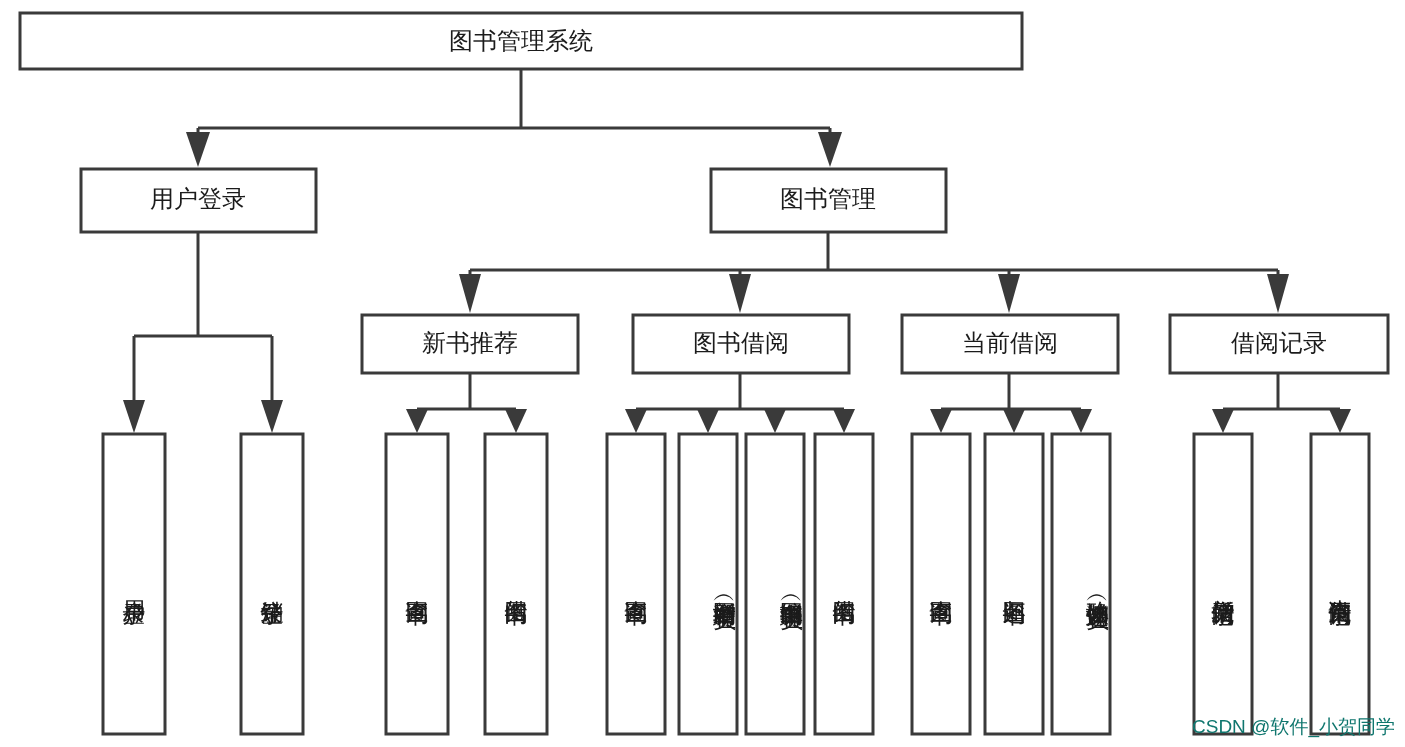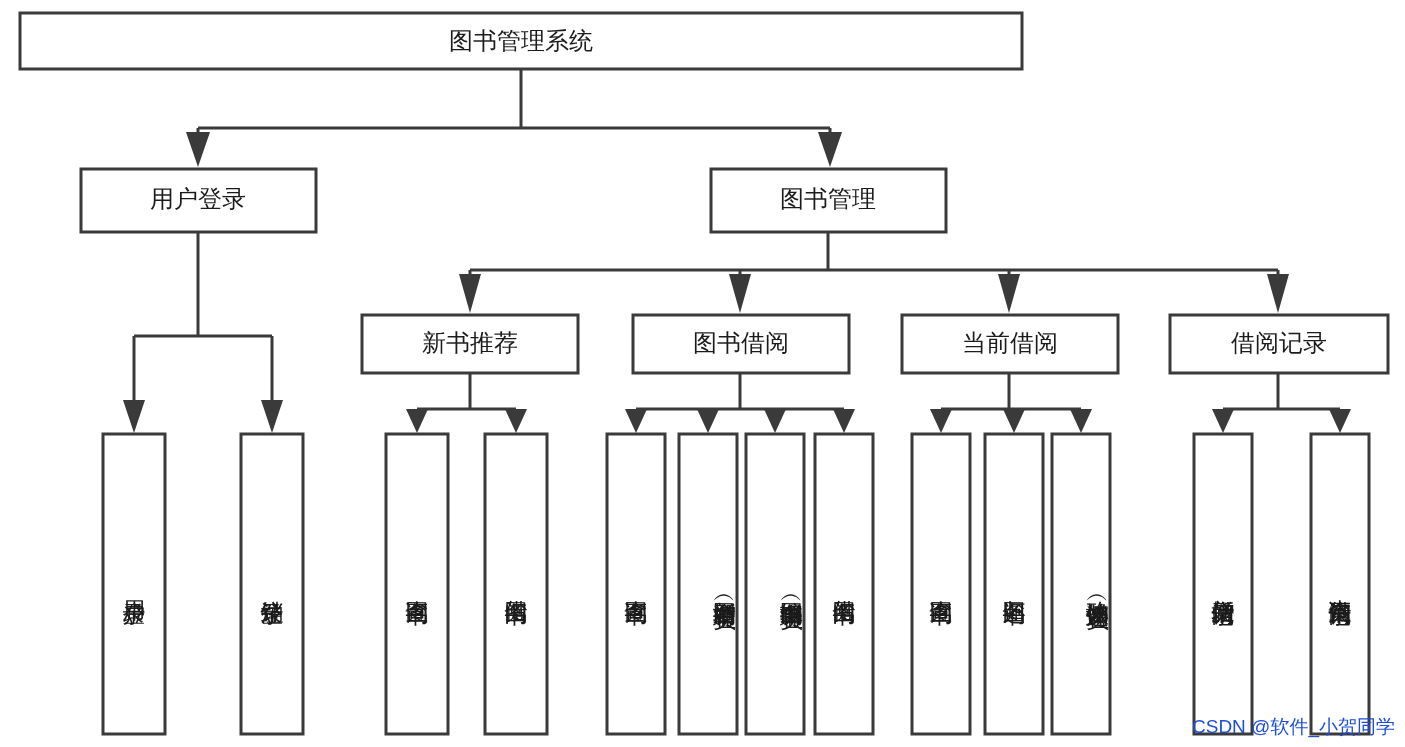--- a/index.html
+++ b/index.html
@@ -62,21 +62,21 @@
     white-space: nowrap;
     display: flex;
     align-items: center;
     justify-content: center;
     pointer-events: none;
   }
   .watermark {
     position: absolute;
     font-family: "Liberation Sans", "DejaVu Sans", sans-serif;
     font-size: 19px;
-    color: #1d4ed8;
+    color: #0f766e;
     white-space: nowrap;
   }
 </style>
 </head>
 <body>
 
 <div id="diagram-root">
 
   <svg class="diagram-canvas" viewBox="0 0 1405 747">
 

